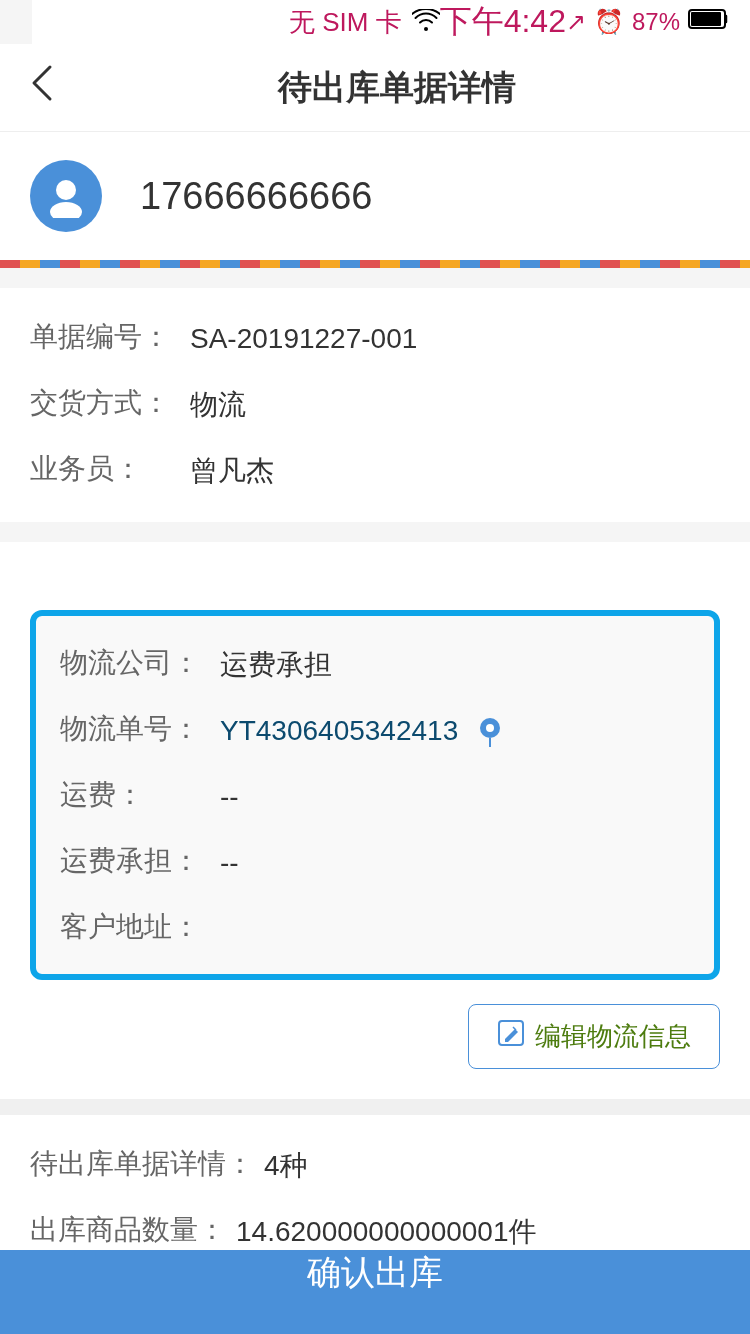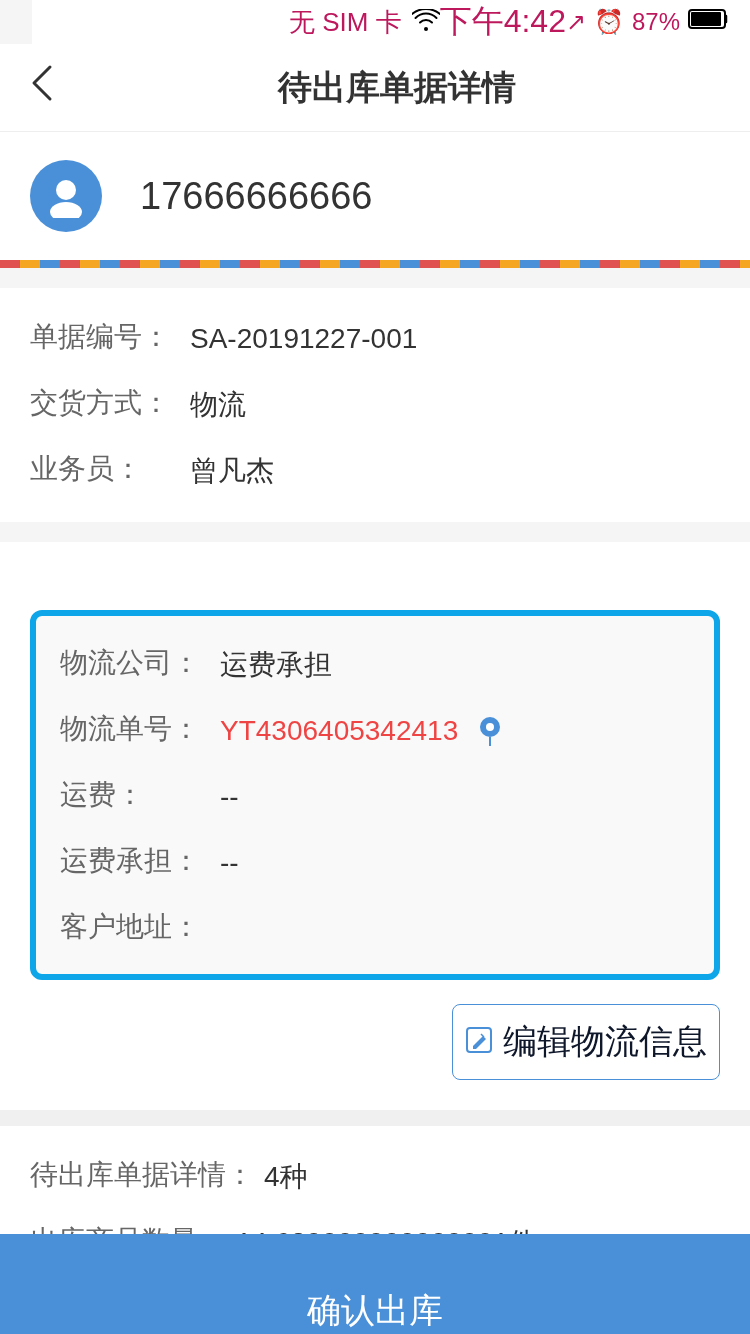--- a/index.html
+++ b/index.html
@@ -111,22 +111,23 @@
       flex-shrink: 0;
       padding-right: 10px;
     }
     .field-value {
       color: #333;
       font-size: 28px;
       flex: 1;
       line-height: 1.5;
     }
     .field-value.link {
-      color: #ef4444;
-      display: flex;
+      color: #0c4a6e;
+      display: flex;
+      align-items: center;
       gap: 12px;
     }
 
     
     .logistics-box {
       background: #f9f9f9;
       border: 6px solid #0ea5e9;
       border-radius: 12px;
       padding: 28px 24px;
       margin-top: 38px;
@@ -144,24 +145,24 @@
 
     
     .edit-btn {
       display: flex;
       align-items: center;
       justify-content: flex-end;
       margin-top: 24px;
     }
     .btn-outline {
       border: 1.5px solid #4a90d9;
-      color: #0f172a;
+      color: #4d7c0f;
       border-radius: 8px;
-      padding: 14px 12px;
-      font-size: 34px;
+      padding: 14px 28px;
+      font-size: 26px;
       display: flex;
       align-items: center;
       gap: 10px;
       background: #fff;
       cursor: pointer;
     }
 
     
     .divider {
       height: 16px;
@@ -181,24 +182,24 @@
       justify-content: flex-end;
       margin-top: 24px;
     }
 
     
     .bottom-bar {
       position: fixed;
       bottom: 0;
       left: 0;
       width: 750px;
-      height: 100px;
+      height: 84px;
       background: #4a90d9;
       display: flex;
-      align-items: flex-end;
+      align-items: flex-start;
       justify-content: center;
       cursor: pointer;
     }
     .confirm-btn-text {
       color: #fff;
       font-size: 34px;
       font-weight: 500;
     }
 
     

